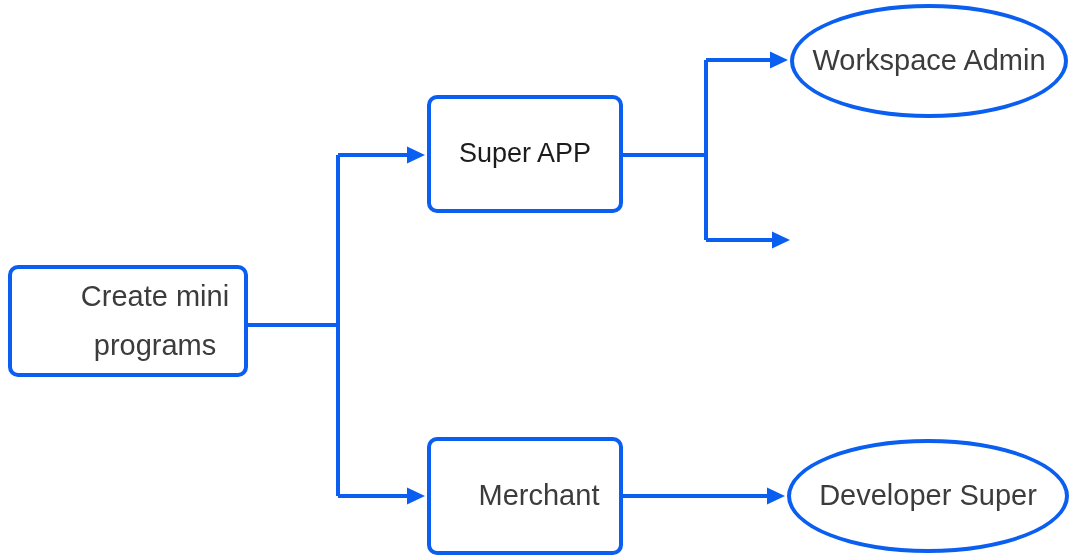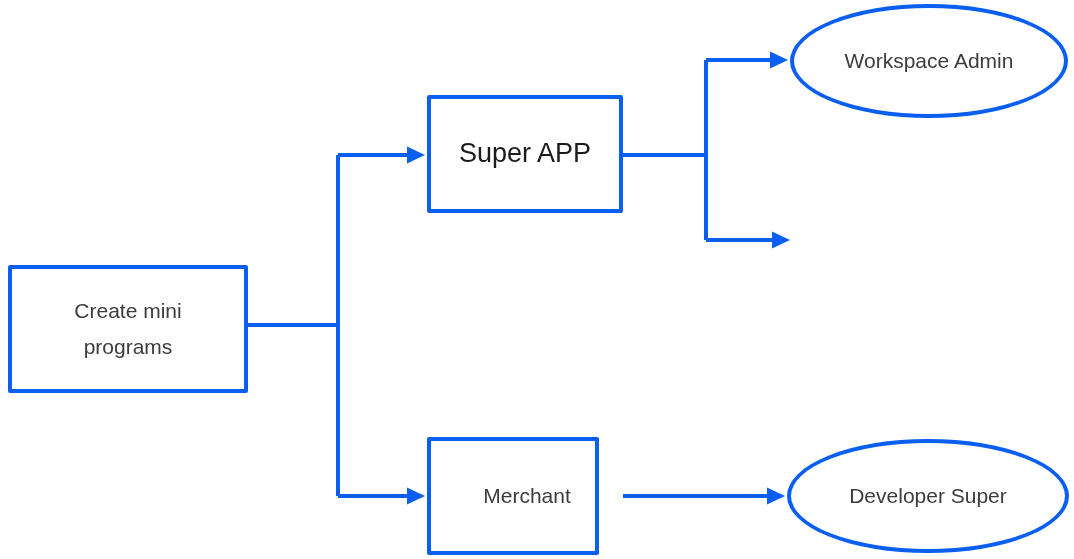--- a/index.html
+++ b/index.html
@@ -38,30 +38,30 @@
   }
   .node {
     position: absolute;
     display: flex;
     align-items: center;
     justify-content: center;
     text-align: center;
     background: var(--background);
     border: 4px solid var(--accent);
     color: var(--text);
-    font-size: 21px;
+    font-size: 29px;
     line-height: 1.7;
   }
-  .node.rect { border-radius: 2px; }
+  .node.rect { border-radius: 10px; }
   .node.ellipse { border-radius: 50%; }
 
-  .node-create            { left: 8px;   top: 265px; width: 240px; height: 128px; }
+  .node-create            { left: 8px;   top: 265px; width: 240px; height: 112px; justify-content: flex-end; }
   .node-super-app         { left: 427px; top: 95px;  width: 196px; height: 118px;
                             font-size: 27px; color: var(--super-app-text); }
-  .node-merchant          { left: 427px; top: 437px; width: 172px; height: 118px; padding-left: 28px; }
+  .node-merchant          { left: 427px; top: 437px; width: 196px; height: 118px; padding-left: 28px; }
   .node-workspace-admin   { left: 790px; top: 4px;   width: 278px; height: 114px; }
   .node-workspace-dev     { left: 792px; top: 184px; width: 276px; height: 114px; }
   .node-developer-admin   { left: 787px; top: 439px; width: 282px; height: 114px; }
 
   .node-create .label        { width: 178px; }
   .node-workspace-dev .label { width: 172px; }
   .nowrap .label { white-space: nowrap; }
 </style>
 </head>
 <body>

